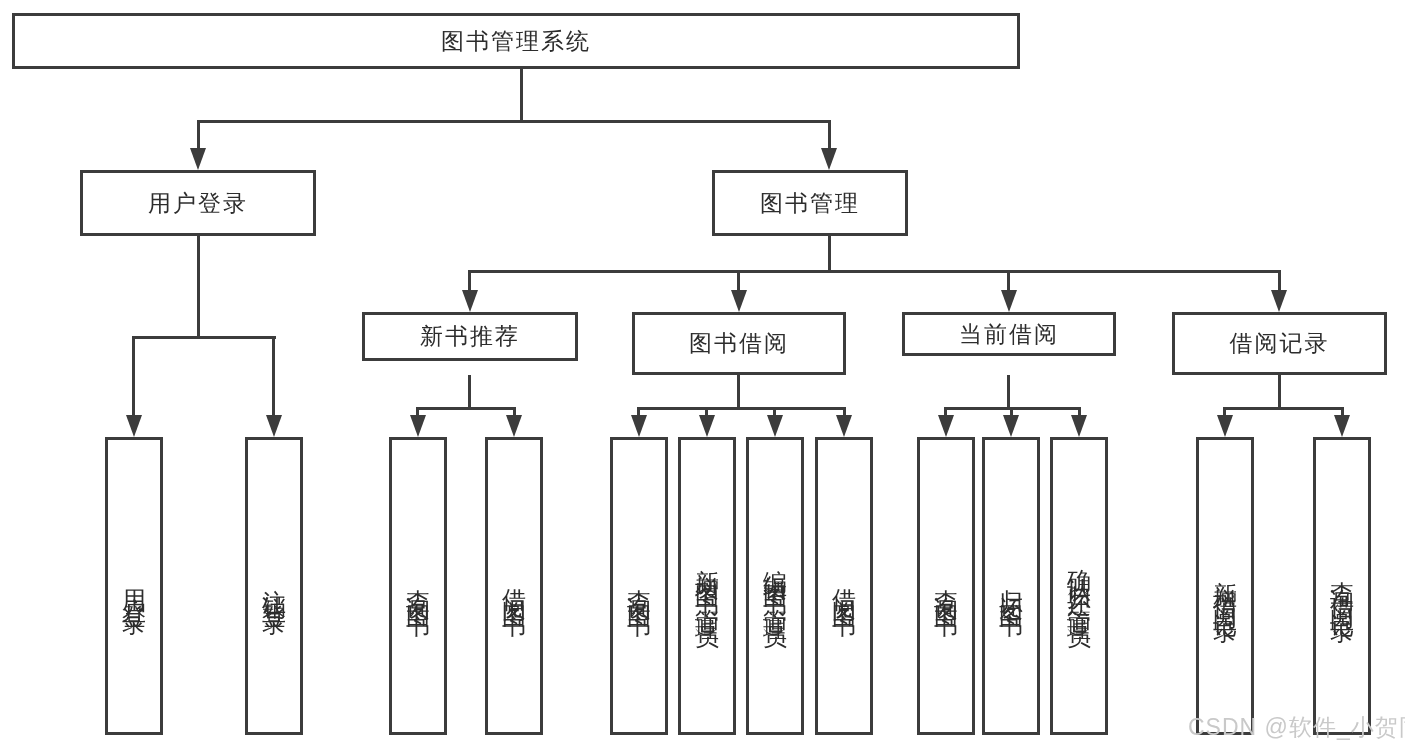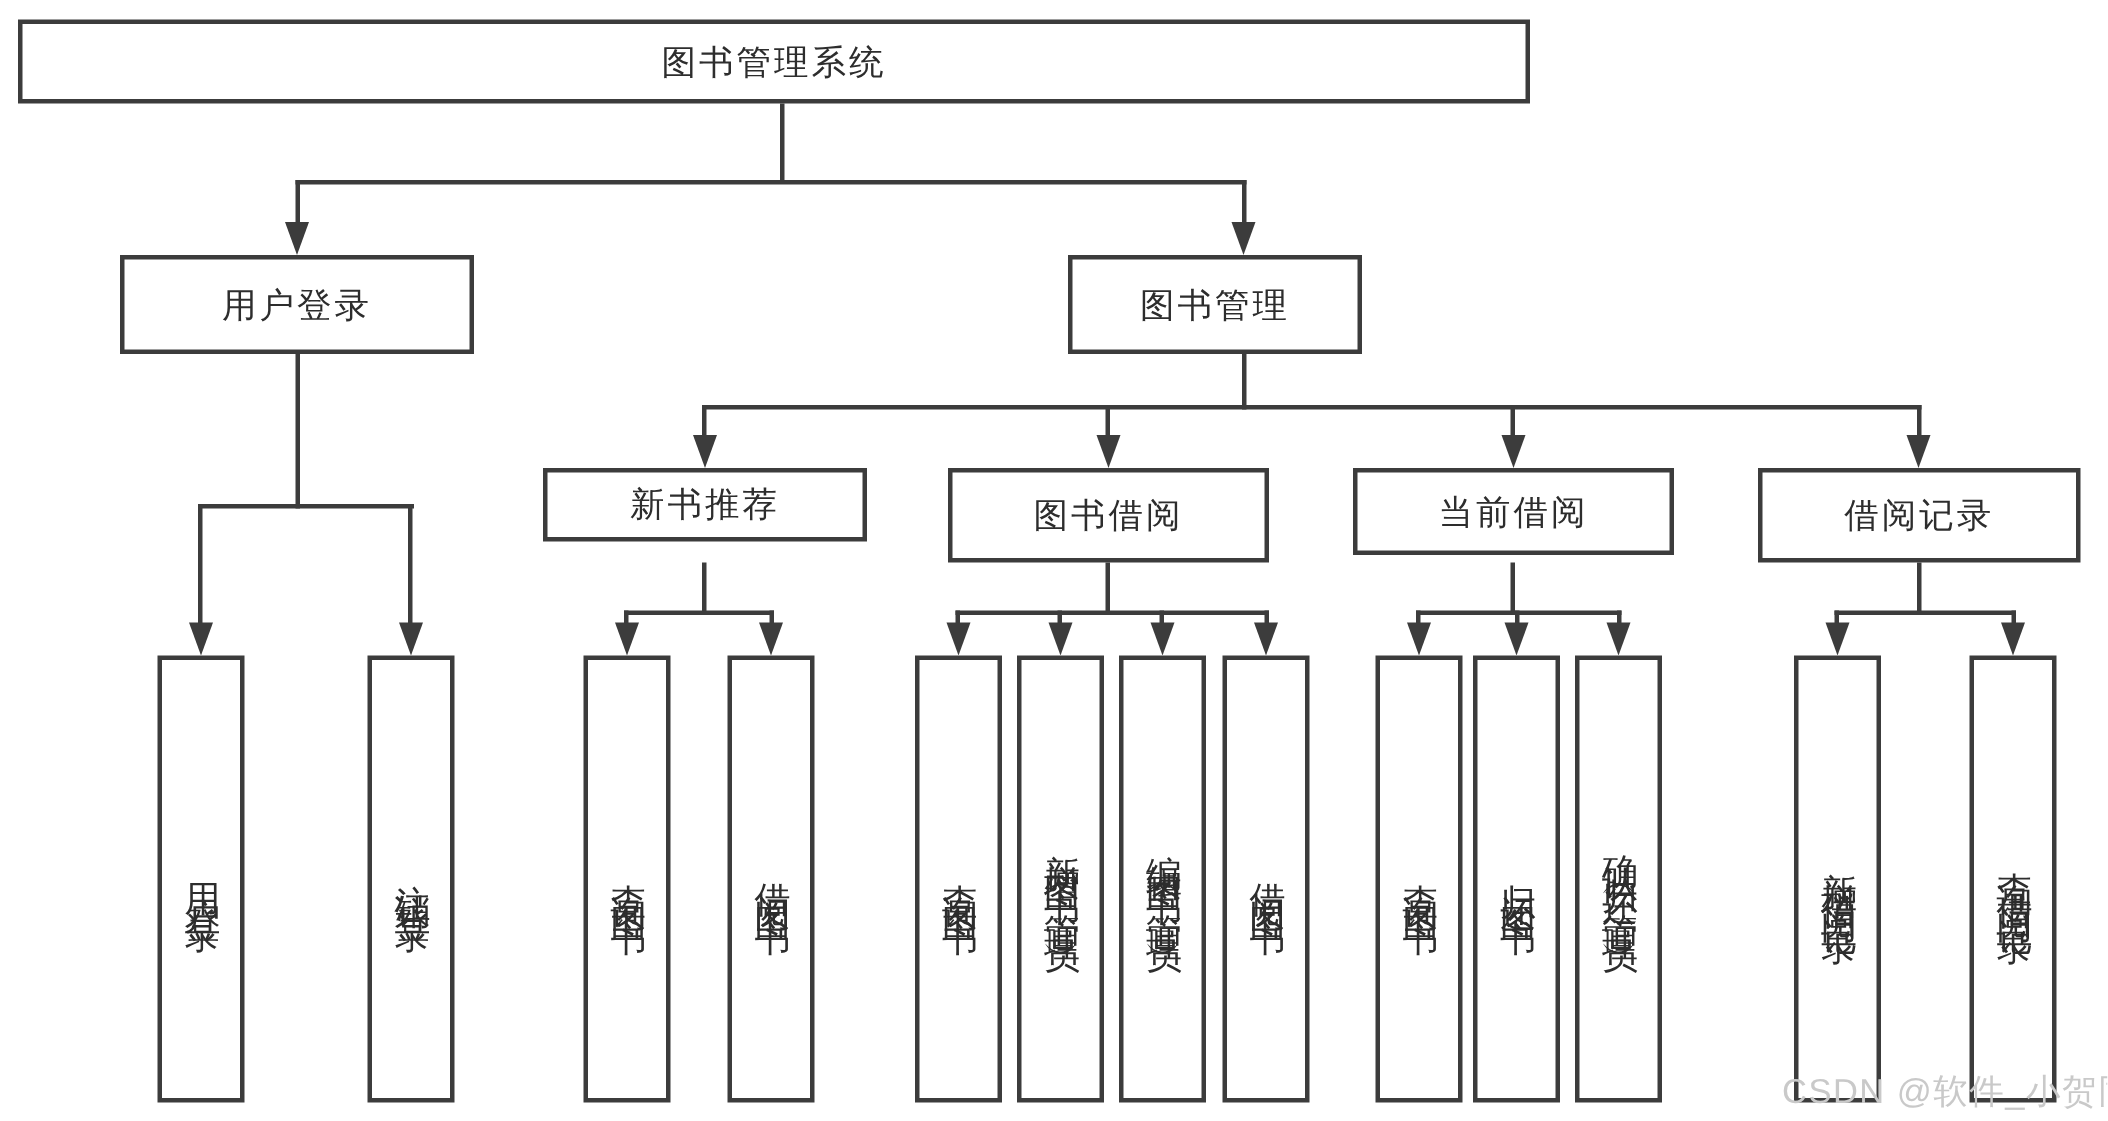--- a/index.html
+++ b/index.html
@@ -93,21 +93,21 @@
   <div class="arrow" style="left:1001px;top:290px;"></div>
   <div class="vline" style="left:1278px;top:270px;height:24px;"></div>
   <div class="arrow" style="left:1271px;top:290px;"></div>
 
   <div class="box hbox" style="left:362px;top:312px;width:216px;height:49px;">
     <span>新书推荐</span>
   </div>
   <div class="box hbox" style="left:632px;top:312px;width:214px;height:63px;">
     <span>图书借阅</span>
   </div>
-  <div class="box hbox" style="left:902px;top:312px;width:214px;height:58px;">
+  <div class="box hbox" style="left:902px;top:312px;width:214px;height:44px;">
     <span>当前借阅</span>
   </div>
   <div class="box hbox" style="left:1172px;top:312px;width:215px;height:63px;">
     <span>借阅记录</span>
   </div>
 
   <div class="vline" style="left:468px;top:375px;height:35px;"></div>
   <div class="hline" style="left:416px;top:407px;width:100px;"></div>
   <div class="vline" style="left:416px;top:407px;height:10px;"></div>
   <div class="arrow" style="left:410px;top:415px;"></div>

